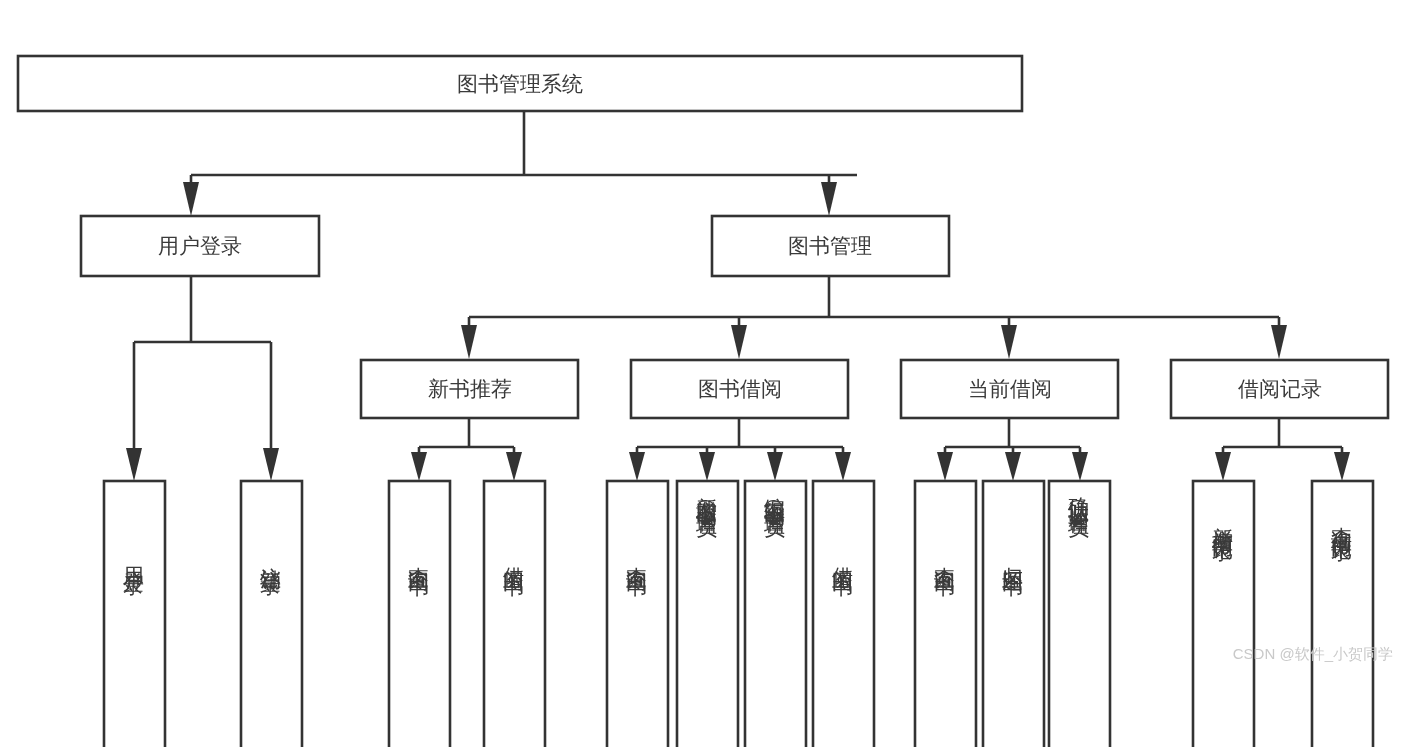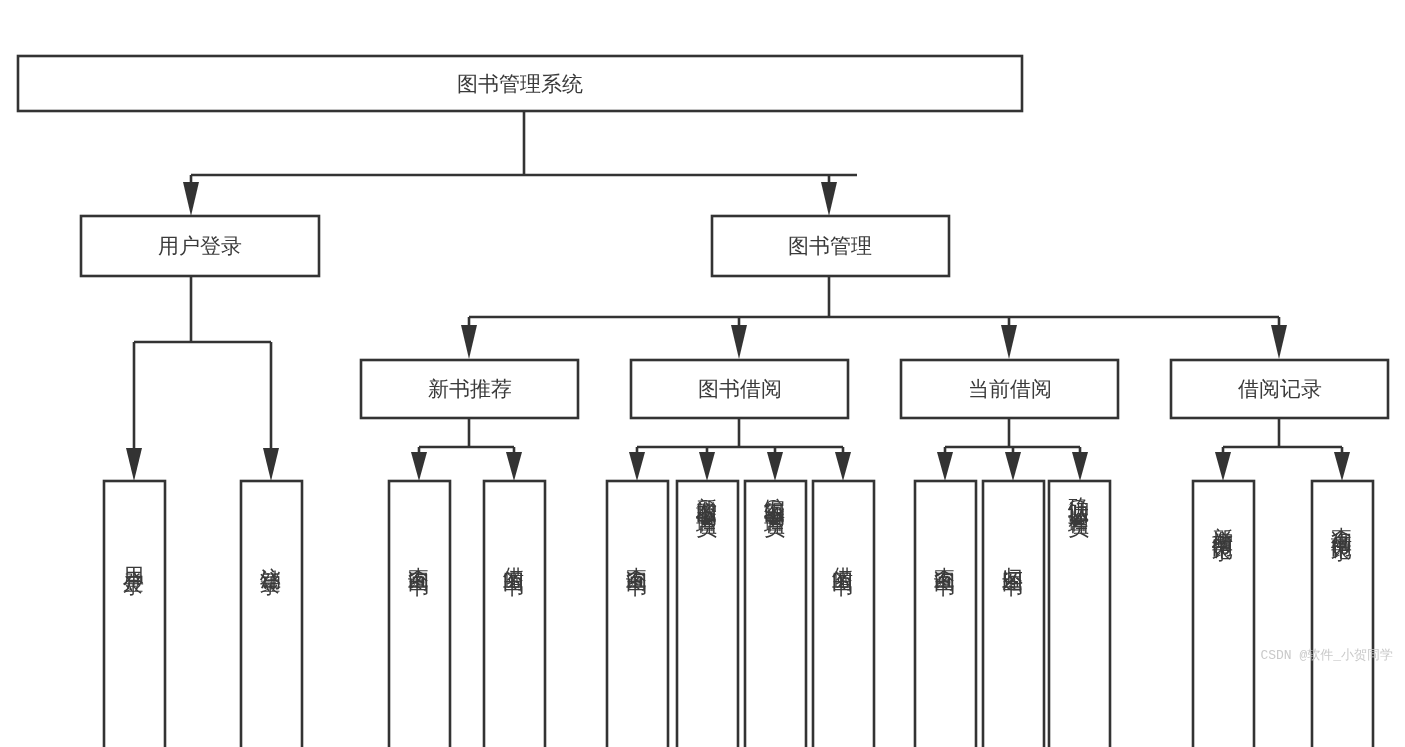--- a/index.html
+++ b/index.html
@@ -53,22 +53,22 @@
     fill: none;
   }
   .arrow-head {
     fill: #333333;
     stroke: none;
   }
   .watermark {
     position: absolute;
     right: 12px;
     bottom: 4px;
-    font-family: Liberation Mono, monospace;
-    font-size: 13px;
+    font-family: Liberation Sans, sans-serif;
+    font-size: 15px;
     color: #c9c9c9;
     white-space: nowrap;
     pointer-events: none;
   }
 </style>
 </head>
 <body>
 
 <div id="diagram-root">
 <svg id="flow" viewBox="0 0 1405 747" xmlns="http://www.w3.org/2000/svg">

